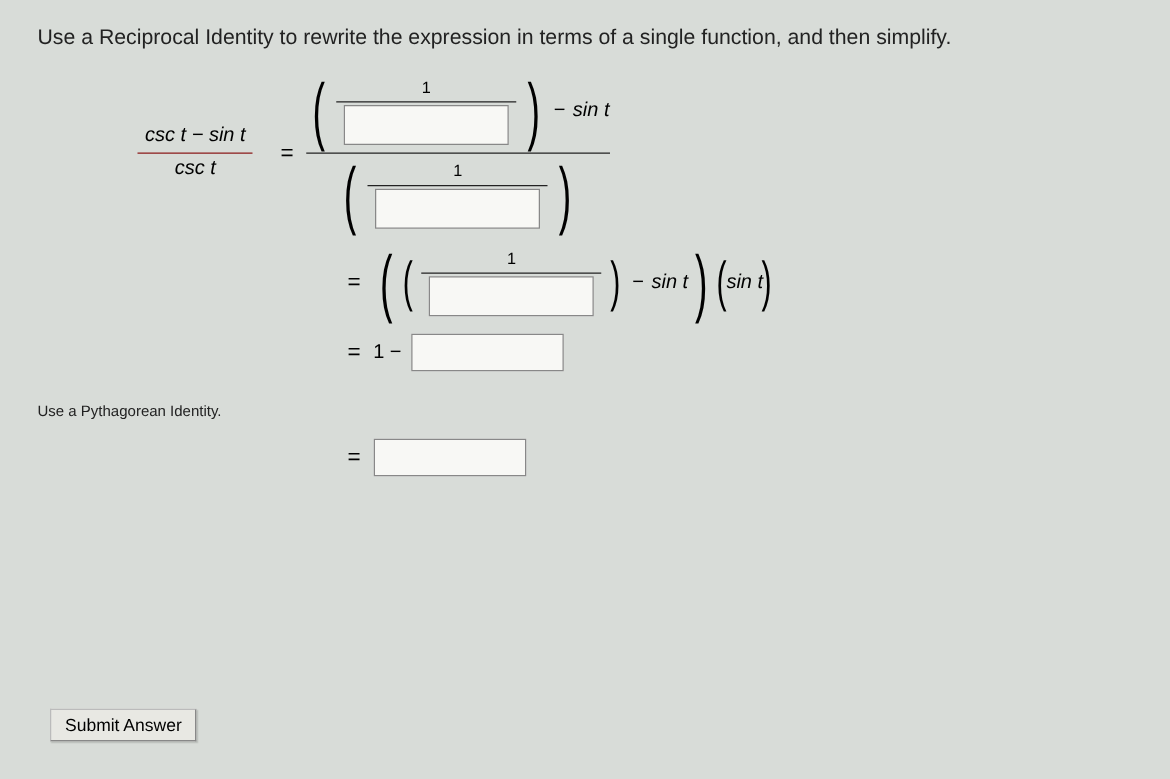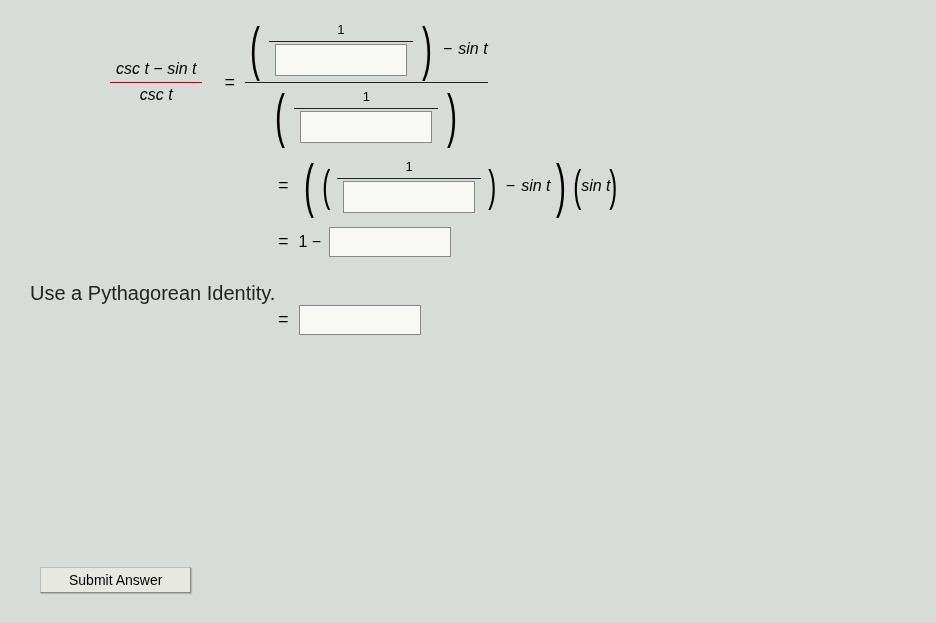--- a/index.html
+++ b/index.html
@@ -93,43 +93,45 @@
     margin: 4px 0;
   }
   .group {
     display: inline-flex;
     align-items: center;
   }
   .row2-indent { margin-left: 238px; }
   .row3-indent { margin-left: 238px; }
   .row4-indent { margin-left: 238px; }
   .instruction2 {
-    font-size: 20px;
+    font-size: 12px;
     color: #222;
     margin-top: 25px;
+    margin-bottom: 15px;
   }
   .submit-btn {
     position: absolute;
     left: 40px;
     bottom: 30px;
     background: #e8e8e3;
     border: 1px solid #888;
     border-top-color: #bbb;
     border-left-color: #bbb;
-    padding: 4px 28px;
+    padding: 4px 11px;
     font-size: 14px;
     font-family: Verdana, sans-serif;
     cursor: pointer;
     box-shadow: 1px 1px 1px rgba(0,0,0,0.15);
   }
 </style>
 </head>
 <body>
 
 <div class="page">
+  <div class="instruction">Use a Reciprocal Identity to rewrite the expression in terms of a single function, and then simplify.</div>
 
   <div class="eq-row">
     <span class="lhs">
       <span class="frac frac-maroon">
         <span class="num"><span class="maroon">csc t − sin t</span></span>
         <span class="bar"></span>
         <span class="den"><span class="maroon">csc t</span></span>
       </span>
     </span>
     <span class="eqsign">=</span>

